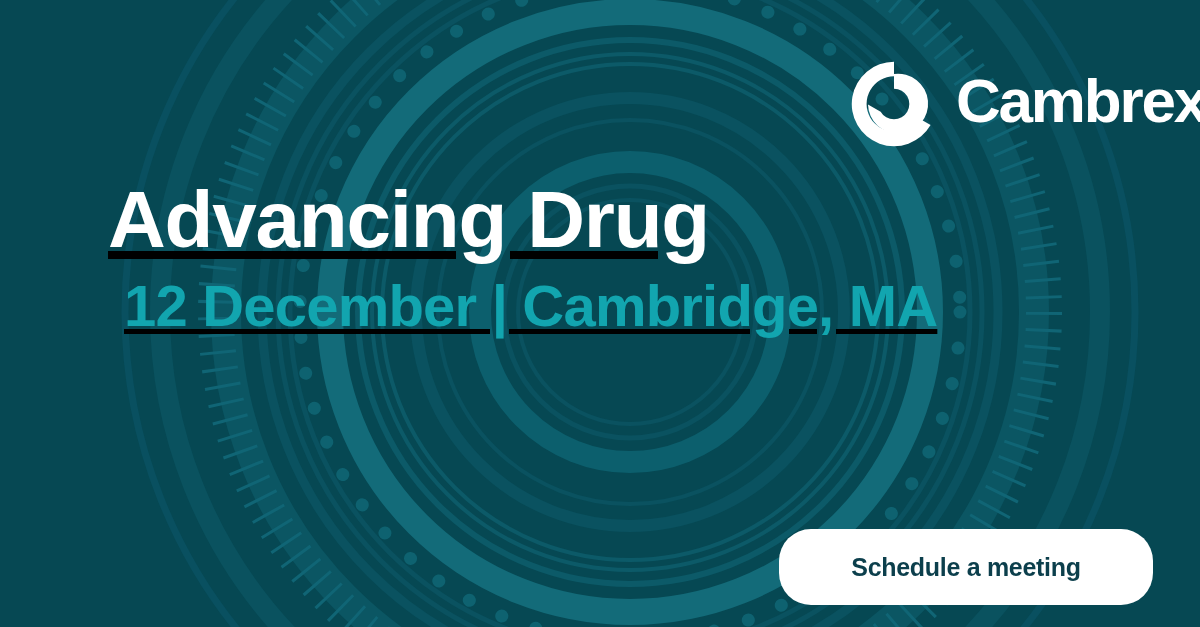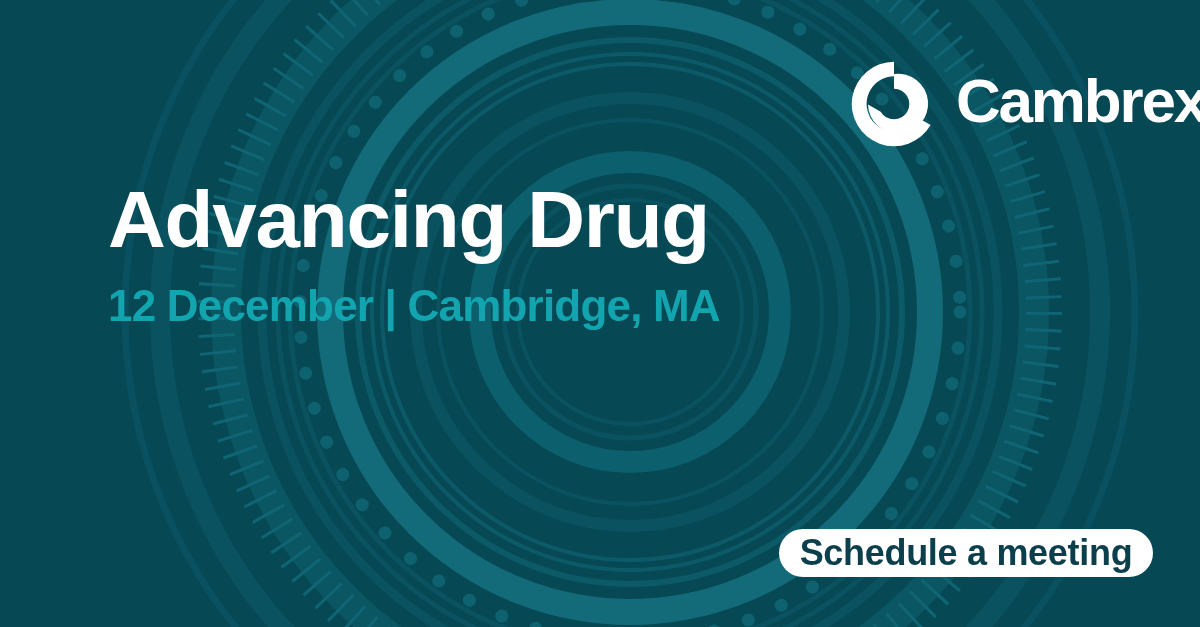--- a/index.html
+++ b/index.html
@@ -47,53 +47,54 @@
     height: 70px;
     flex: 0 0 auto;
   }
 
   
   #headline-block {
     position: absolute;
     left: 108px;
     top: 181px;
     width: 1000px;
+    text-decoration: underline;
   }
   .headline-line {
     color: #ffffff;
     font-size: 80px;
     font-weight: 700;
     line-height: 78px;
     letter-spacing: -1.2px;
     white-space: nowrap;
     margin: 0;
   }
   #subtitle {
     color: #12a5af;
-    font-size: 44px;
+    font-size: 58px;
     font-weight: 700;
     line-height: 70px;
     letter-spacing: -0.8px;
     white-space: nowrap;
-    margin: 12px 0 0 0;
+    margin: 12px 0 0 16px;
   }
 
   
   #cta-button {
     position: absolute;
     left: 779px;
     top: 529px;
     width: 374px;
-    height: 48px;
+    height: 76px;
     background: #ffffff;
     border: none;
     border-radius: 32px;
     color: #0c3f4c;
     font-family: "Liberation Sans", "DejaVu Sans", sans-serif;
-    font-size: 36px;
+    font-size: 25px;
     font-weight: 700;
     letter-spacing: -0.3px;
     cursor: pointer;
     display: flex;
     align-items: center;
     justify-content: center;
     padding: 0;
   }
 </style>
 </head>

